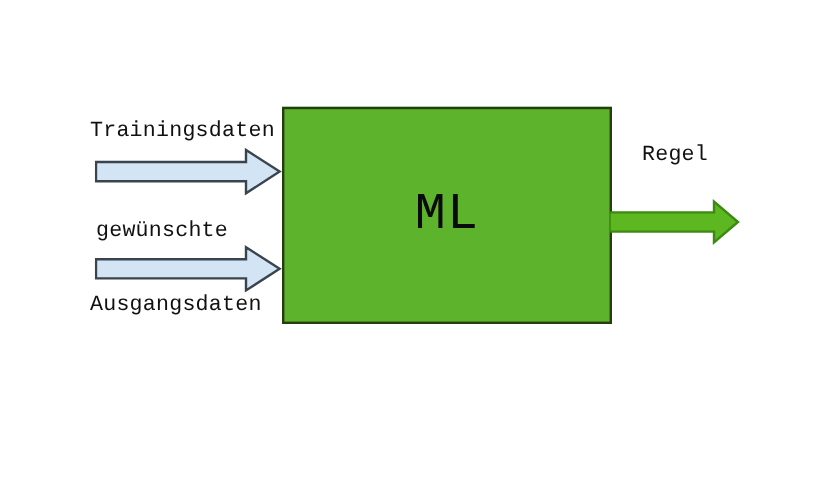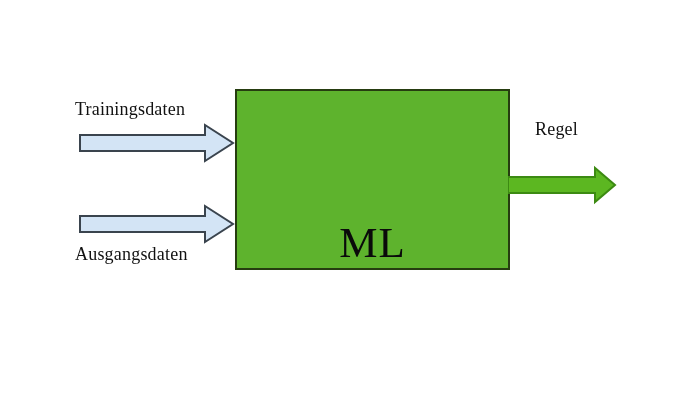--- a/index.html
+++ b/index.html
@@ -5,42 +5,42 @@
   html, body {
     margin: 0;
     padding: 0;
     background: #ffffff;
   }
   .canvas {
     position: relative;
     width: 697px;
     height: 414px;
     background: var(--background, #ffffff);
-    font-family: Liberation Serif, serif;
+    font-family: Liberation Mono, monospace;
     overflow: hidden;
   }
   .label {
     position: absolute;
     font-size: 18px;
     line-height: 1;
     color: var(--text, #111111);
     white-space: nowrap;
     letter-spacing: 0.2px;
   }
   .ml-box {
     position: absolute;
     left: 235px;
     top: 89px;
     width: 275px;
     height: 181px;
     box-sizing: border-box;
     background: var(--box-fill, #5EB32D);
     border: 2px solid var(--box-border, #263D10);
     display: flex;
-    align-items: flex-end;
+    align-items: center;
     justify-content: center;
   }
   .ml-box .ml-label {
     font-size: 43px;
     color: #0a0a0a;
     letter-spacing: 1px;
     transform: translateY(-1px);
   }
   .arrow-svg {
     position: absolute;
@@ -68,20 +68,21 @@
 <body>
 
 <div class="canvas">
 
   <div class="label" id="label-input1">Trainingsdaten</div>
 
   <svg class="arrow-svg" id="arrow-in-1" width="156" height="40" viewBox="0 0 156 40">
     <polygon class="arrow-in-shape" points="1,12 126,12 126,2 154,20 126,38 126,28 1,28"></polygon>
   </svg>
 
+  <div class="label" id="label-input2a">gewünschte</div>
 
   <svg class="arrow-svg" id="arrow-in-2" width="156" height="40" viewBox="0 0 156 40">
     <polygon class="arrow-in-shape" points="1,12 126,12 126,2 154,20 126,38 126,28 1,28"></polygon>
   </svg>
 
   <div class="label" id="label-input2b">Ausgangsdaten</div>
 
   <div class="ml-box">
     <span class="ml-label">ML</span>
   </div>

